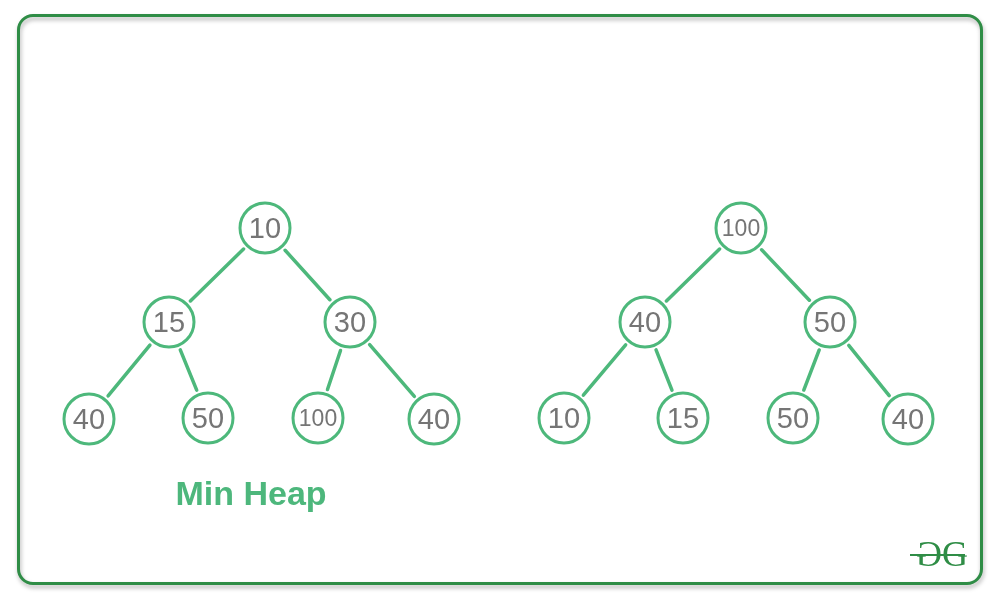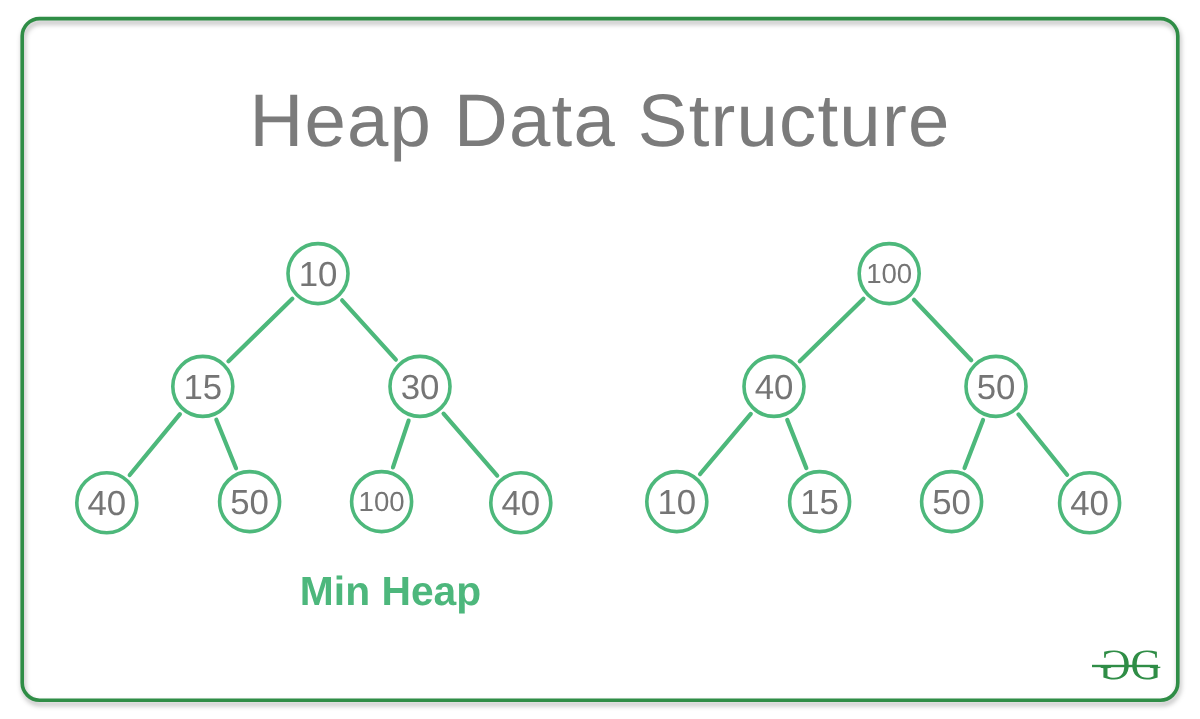--- a/index.html
+++ b/index.html
@@ -44,21 +44,21 @@
   }
   .tree-label {
     position: absolute;
     top: 474px;
     width: 300px;
     text-align: center;
     font-size: 34px;
     font-weight: bold;
     color: #4db77c;
   }
-  .tree-label.min { left: 101px; text-align: right; }
+  .tree-label.min { left: 101px; }
   .tree-label.max { left: 591px; }
   .logo {
     position: absolute;
     right: 34px;
     bottom: 24px;
     font-family: "Liberation Serif", serif;
     font-size: 36px;
     line-height: 1.15;
     color: #2f8d46;
     letter-spacing: -2px;
@@ -76,21 +76,20 @@
     background: #2f8d46;
   }
 </style>
 </head>
 <body>
 
 <div class="stage">
 
   <div class="frame"></div>
 
-  <h1 class="title">Heap Data Structure</h1>
 
   <svg class="canvas" viewBox="0 0 1000 599" xmlns="http://www.w3.org/2000/svg">
       <g>
         <line x1="243.56468720519518" y1="248.98874377824637" x2="190.43531279480482" y2="301.0112562217536" stroke="#4db87b" stroke-width="3.5" stroke-linecap="round"></line>
         <line x1="285.12120053363213" y1="250.25168059013436" x2="329.87879946636787" y2="299.74831940986564" stroke="#4db87b" stroke-width="3.5" stroke-linecap="round"></line>
         <line x1="149.91206084419372" y1="345.14412622641515" x2="108.0879391558063" y2="395.85587377358485" stroke="#4db87b" stroke-width="3.5" stroke-linecap="round"></line>
         <line x1="180.29131140867815" y1="349.79399731366925" x2="196.70868859132185" y2="390.20600268633075" stroke="#4db87b" stroke-width="3.5" stroke-linecap="round"></line>
         <line x1="340.51316701949486" y1="350.4604989415154" x2="327.48683298050514" y2="389.5395010584846" stroke="#4db87b" stroke-width="3.5" stroke-linecap="round"></line>
         <line x1="369.63901370738165" y1="344.6783848763812" x2="414.36098629261835" y2="396.3216151236188" stroke="#4db87b" stroke-width="3.5" stroke-linecap="round"></line>
         <circle cx="265" cy="228" r="25" fill="#ffffff" stroke="#4db87b" stroke-width="3"></circle>

